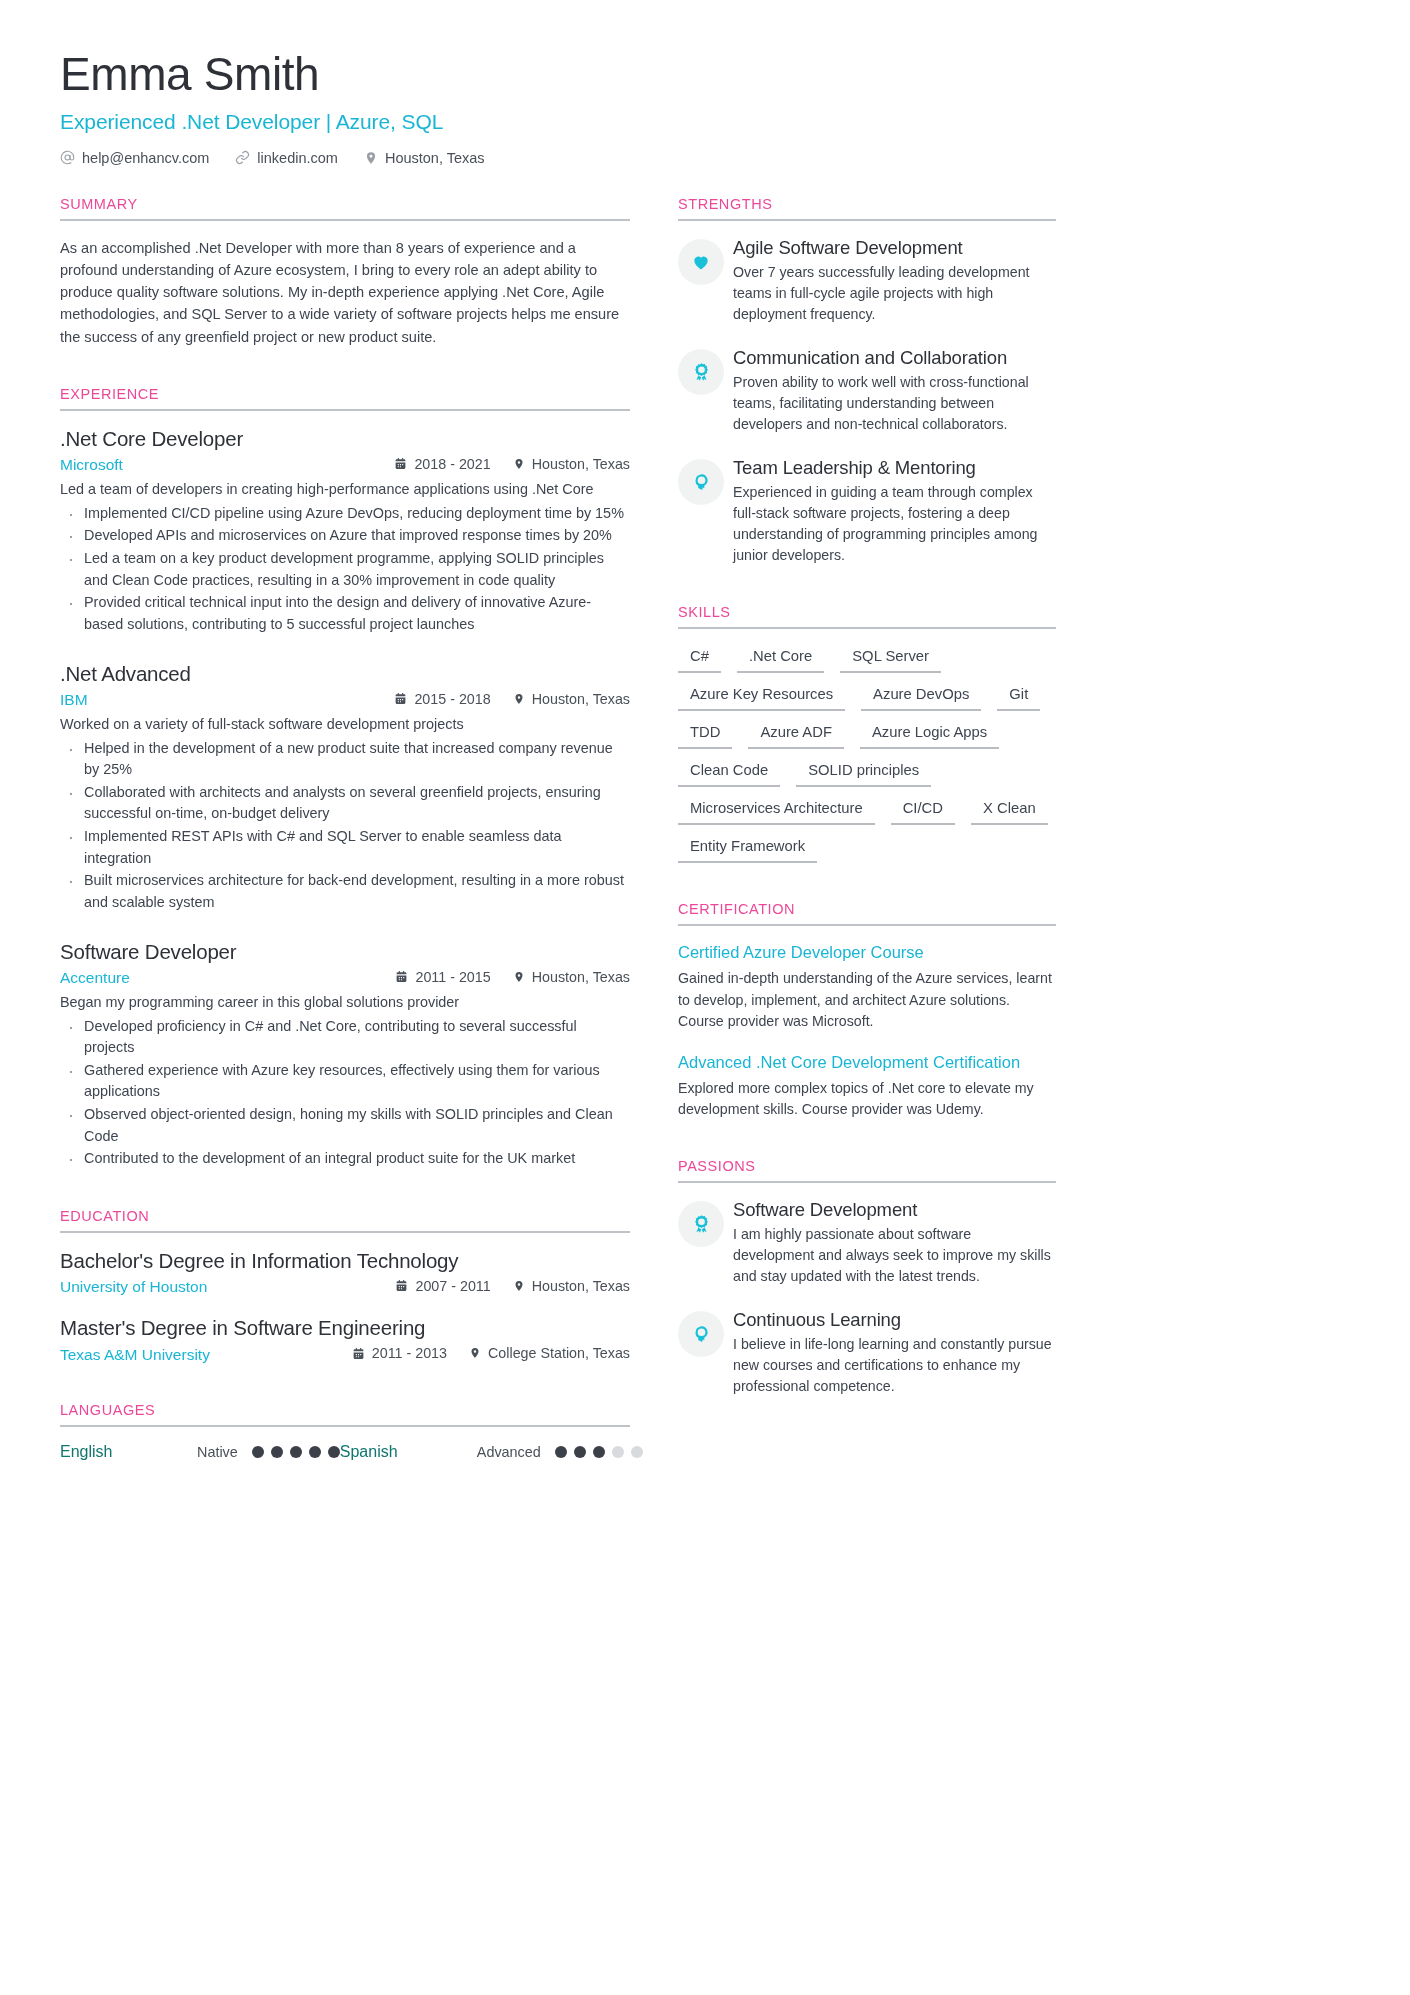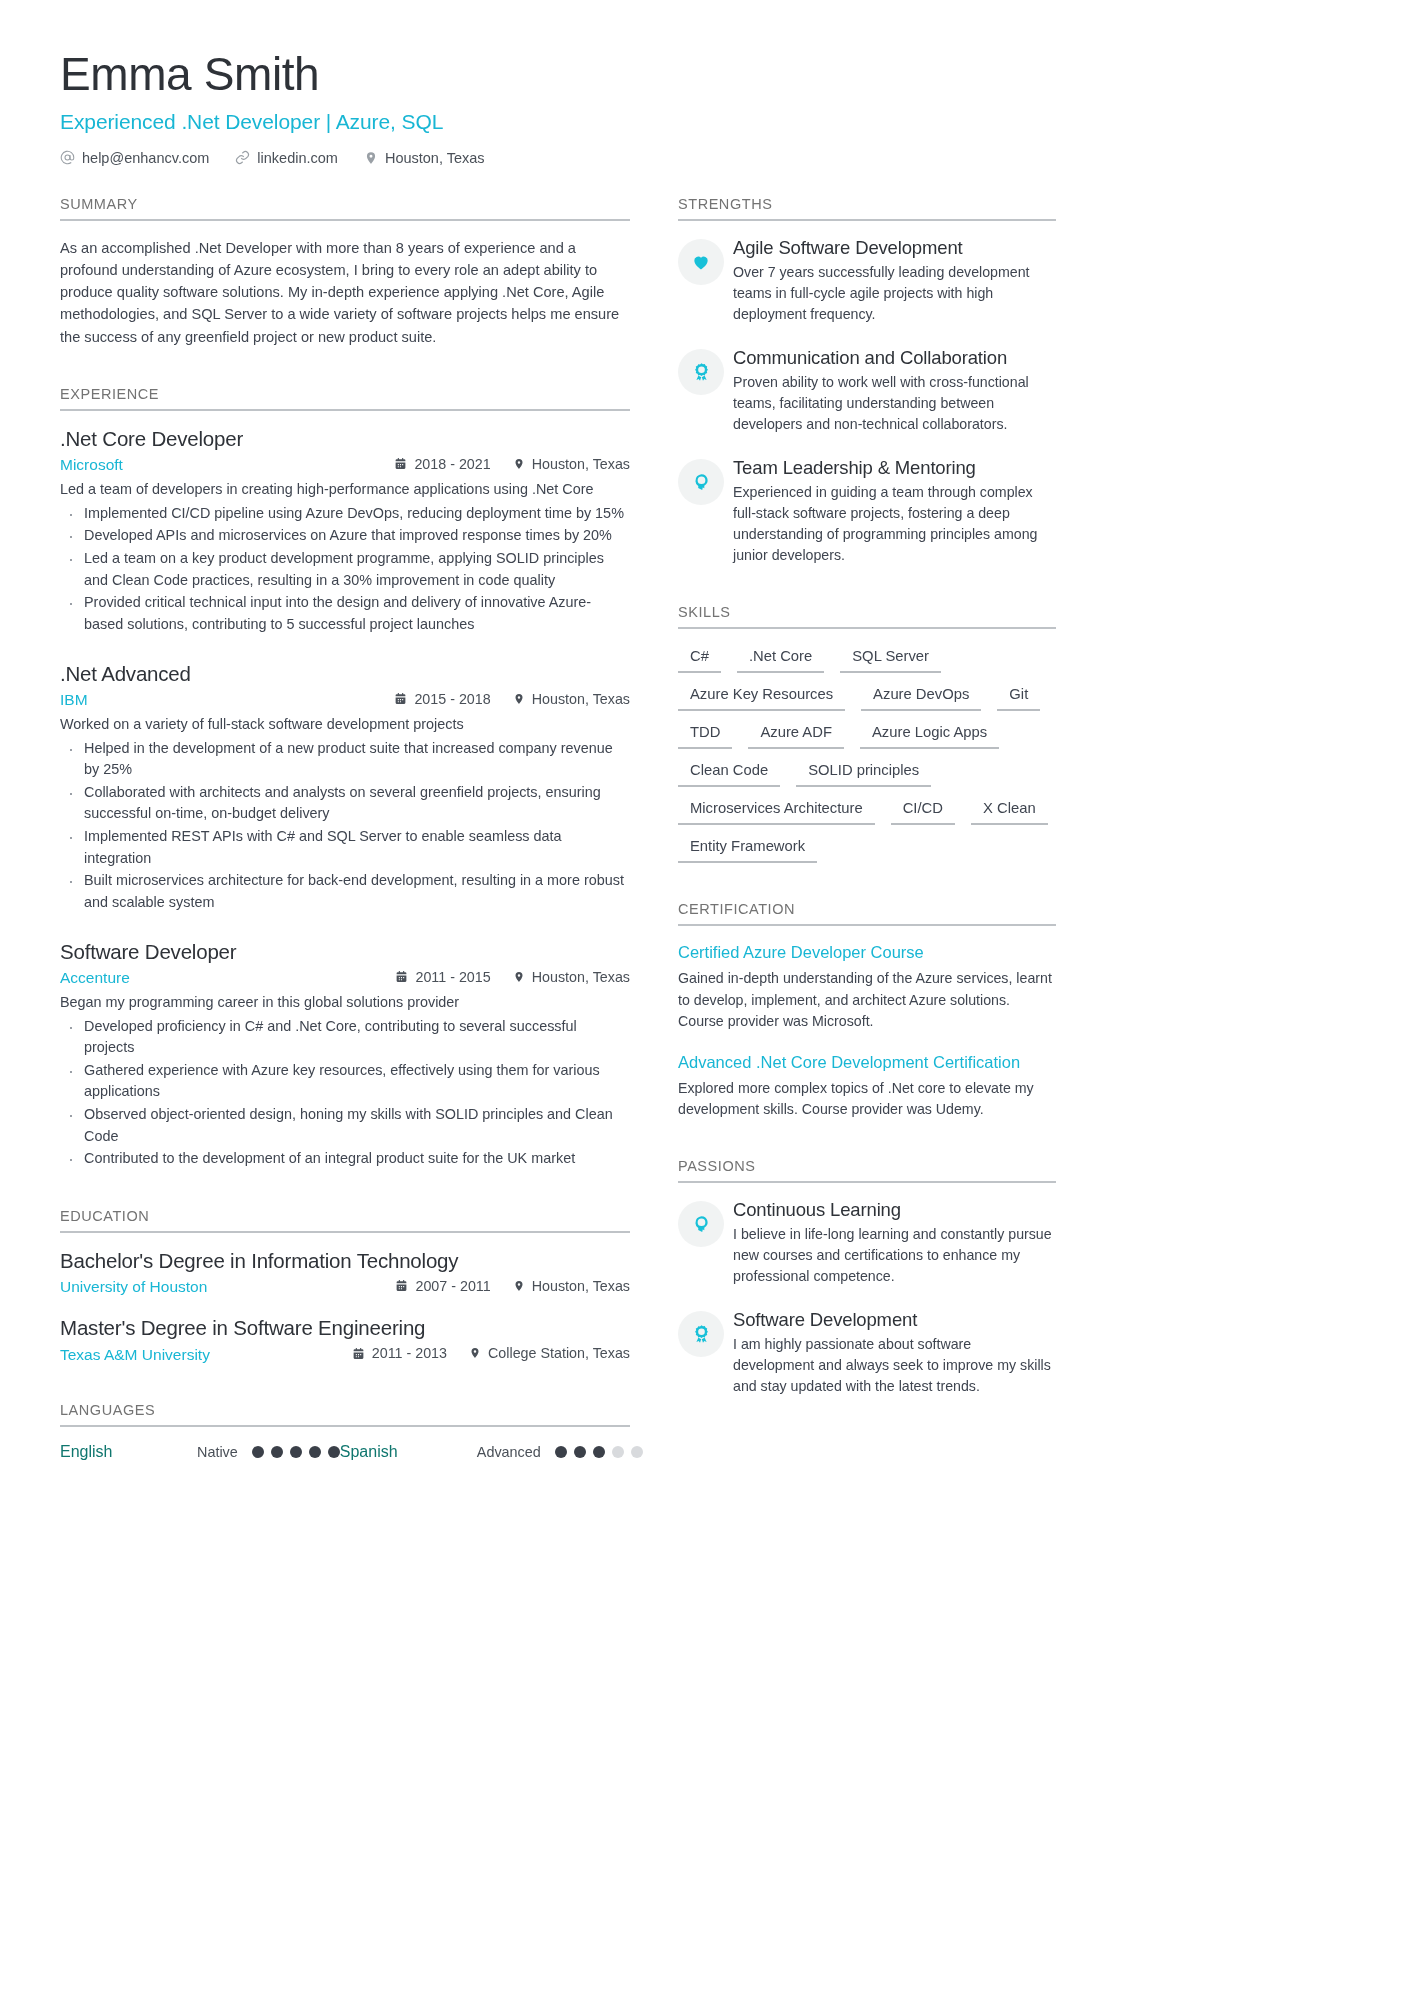--- a/index.html
+++ b/index.html
@@ -48,21 +48,21 @@
   
   .cols { display: flex; gap: 48px; align-items: flex-start; }
   .col-left { width: 570px; flex: 0 0 570px; }
   .col-right { width: 378px; flex: 0 0 378px; }
 
   
   .sec { margin-bottom: 8px; }
   .sec-h {
     font-size: 14.5px;
     letter-spacing: 0.55px;
-    color: #737373;
+    color: #ec4899;
     font-weight: 400;
     padding-bottom: 7px;
     border-bottom: 2.5px solid #bfc3c7;
     margin-bottom: 16px;
   }
   .sec-gap { height: 30px; }
 
   
   .summary {
     font-size: 14.6px;
@@ -504,39 +504,39 @@
       </div>
 
       <div class="sec-gap"></div>
 
       <div class="sec">
         <div class="sec-h">PASSIONS</div>
 
         <div class="sitem">
           <div class="s-badge">
             <svg width="21" height="22" viewBox="0 0 24 24" fill="currentColor">
+              <path d="M12 2l1.7 1.2 2-.4.9 1.9 1.9.9-.4 2L19.3 9.4 18.1 11l.4 2-1.9.9-.9 1.9-2-.4L12 16.6l-1.7-1.2-2 .4-.9-1.9-1.9-.9.4-2L4.7 9.4 5.9 7.8l-.4-2 1.9-.9.9-1.9 2 .4L12 2zm0 3.6a3.8 3.8 0 1 0 0 7.6 3.8 3.8 0 0 0 0-7.6z"></path>
+              <path d="M8.6 15.6L6.2 21l2.6-.9 1.5 2 1.4-4.3-1.4-.4-1.7-1.8zM15.4 15.6l2.4 5.4-2.6-.9-1.5 2-1.4-4.3 1.4-.4 1.7-1.8z"></path>
+            </svg>
+          </div>
+          <div class="s-body">
+            <div class="s-title">Software Development</div>
+            <div class="s-text">I am highly passionate about software development and always seek to improve my skills and stay updated with the latest trends.</div>
+          </div>
+        </div>
+
+        <div class="sitem">
+          <div class="s-badge">
+            <svg width="21" height="22" viewBox="0 0 24 24" fill="currentColor">
               <path d="M12 3a7 7 0 0 1 3.2 13.2V19l-2.1-1.1A7 7 0 1 1 12 3zm0 2.6a4.4 4.4 0 1 0 0 8.8 4.4 4.4 0 0 0 0-8.8z"></path>
               <path d="M8.5 14.5h5.8L12.8 21l-4.6-2.2z"></path>
             </svg>
           </div>
           <div class="s-body">
             <div class="s-title">Continuous Learning</div>
             <div class="s-text">I believe in life-long learning and constantly pursue new courses and certifications to enhance my professional competence.</div>
           </div>
         </div>
-
-        <div class="sitem">
-          <div class="s-badge">
-            <svg width="21" height="22" viewBox="0 0 24 24" fill="currentColor">
-              <path d="M12 2l1.7 1.2 2-.4.9 1.9 1.9.9-.4 2L19.3 9.4 18.1 11l.4 2-1.9.9-.9 1.9-2-.4L12 16.6l-1.7-1.2-2 .4-.9-1.9-1.9-.9.4-2L4.7 9.4 5.9 7.8l-.4-2 1.9-.9.9-1.9 2 .4L12 2zm0 3.6a3.8 3.8 0 1 0 0 7.6 3.8 3.8 0 0 0 0-7.6z"></path>
-              <path d="M8.6 15.6L6.2 21l2.6-.9 1.5 2 1.4-4.3-1.4-.4-1.7-1.8zM15.4 15.6l2.4 5.4-2.6-.9-1.5 2-1.4-4.3 1.4-.4 1.7-1.8z"></path>
-            </svg>
-          </div>
-          <div class="s-body">
-            <div class="s-title">Software Development</div>
-            <div class="s-text">I am highly passionate about software development and always seek to improve my skills and stay updated with the latest trends.</div>
-          </div>
-        </div>
       </div>
 
     </div>
   </div>
 </div>
 
 </body></html>

